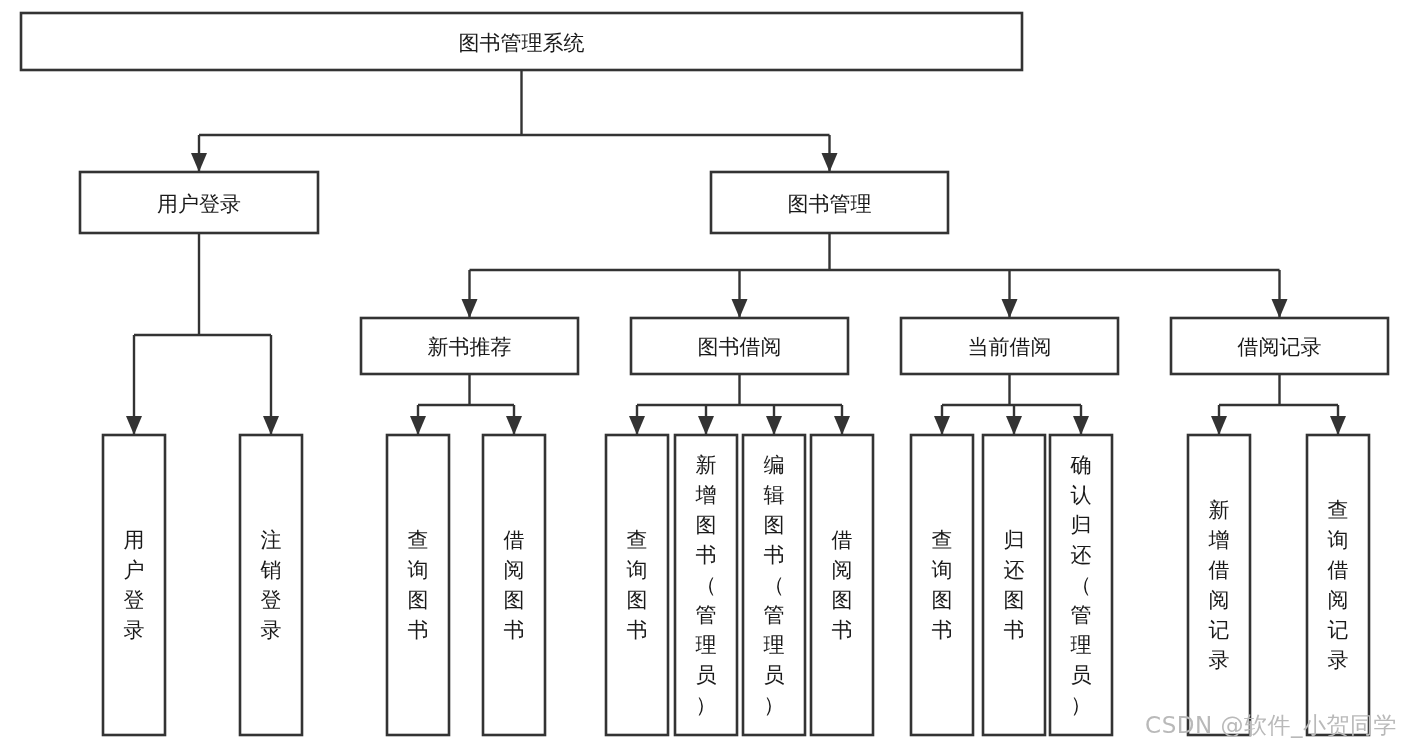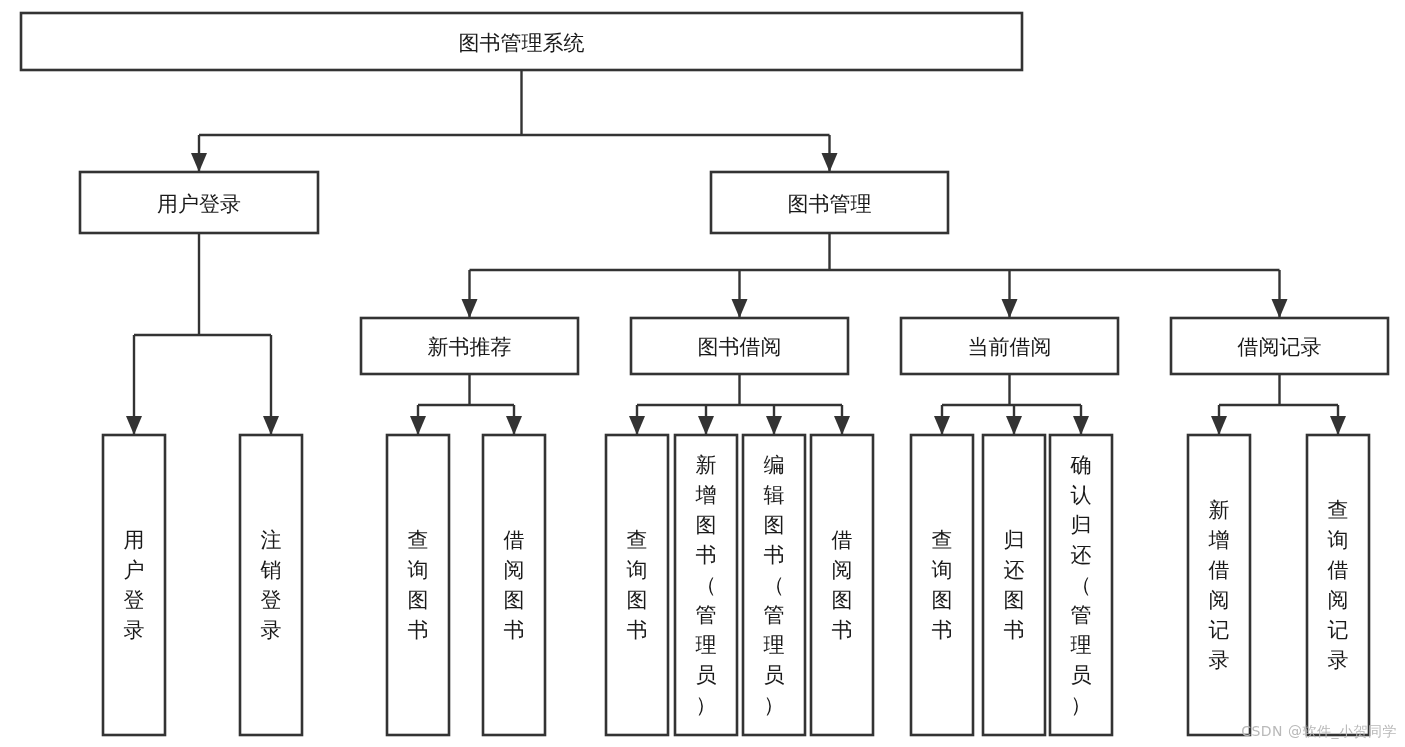--- a/index.html
+++ b/index.html
@@ -58,21 +58,21 @@
     fill: #1a1a1a;
     font-size: 21px;
     font-family: "DejaVu Sans", "Liberation Sans", sans-serif;
     text-anchor: middle;
     dominant-baseline: central;
   }
   .watermark {
     position: absolute;
     right: 8px;
     bottom: 6px;
-    font-size: 14px;
+    font-size: 23px;
     color: #b9b9b9;
     font-family: "DejaVu Sans", "Liberation Sans", sans-serif;
     white-space: nowrap;
     letter-spacing: 0.5px;
   }
 </style>
 </head>
 <body>
 
 <div id="diagram-root">

